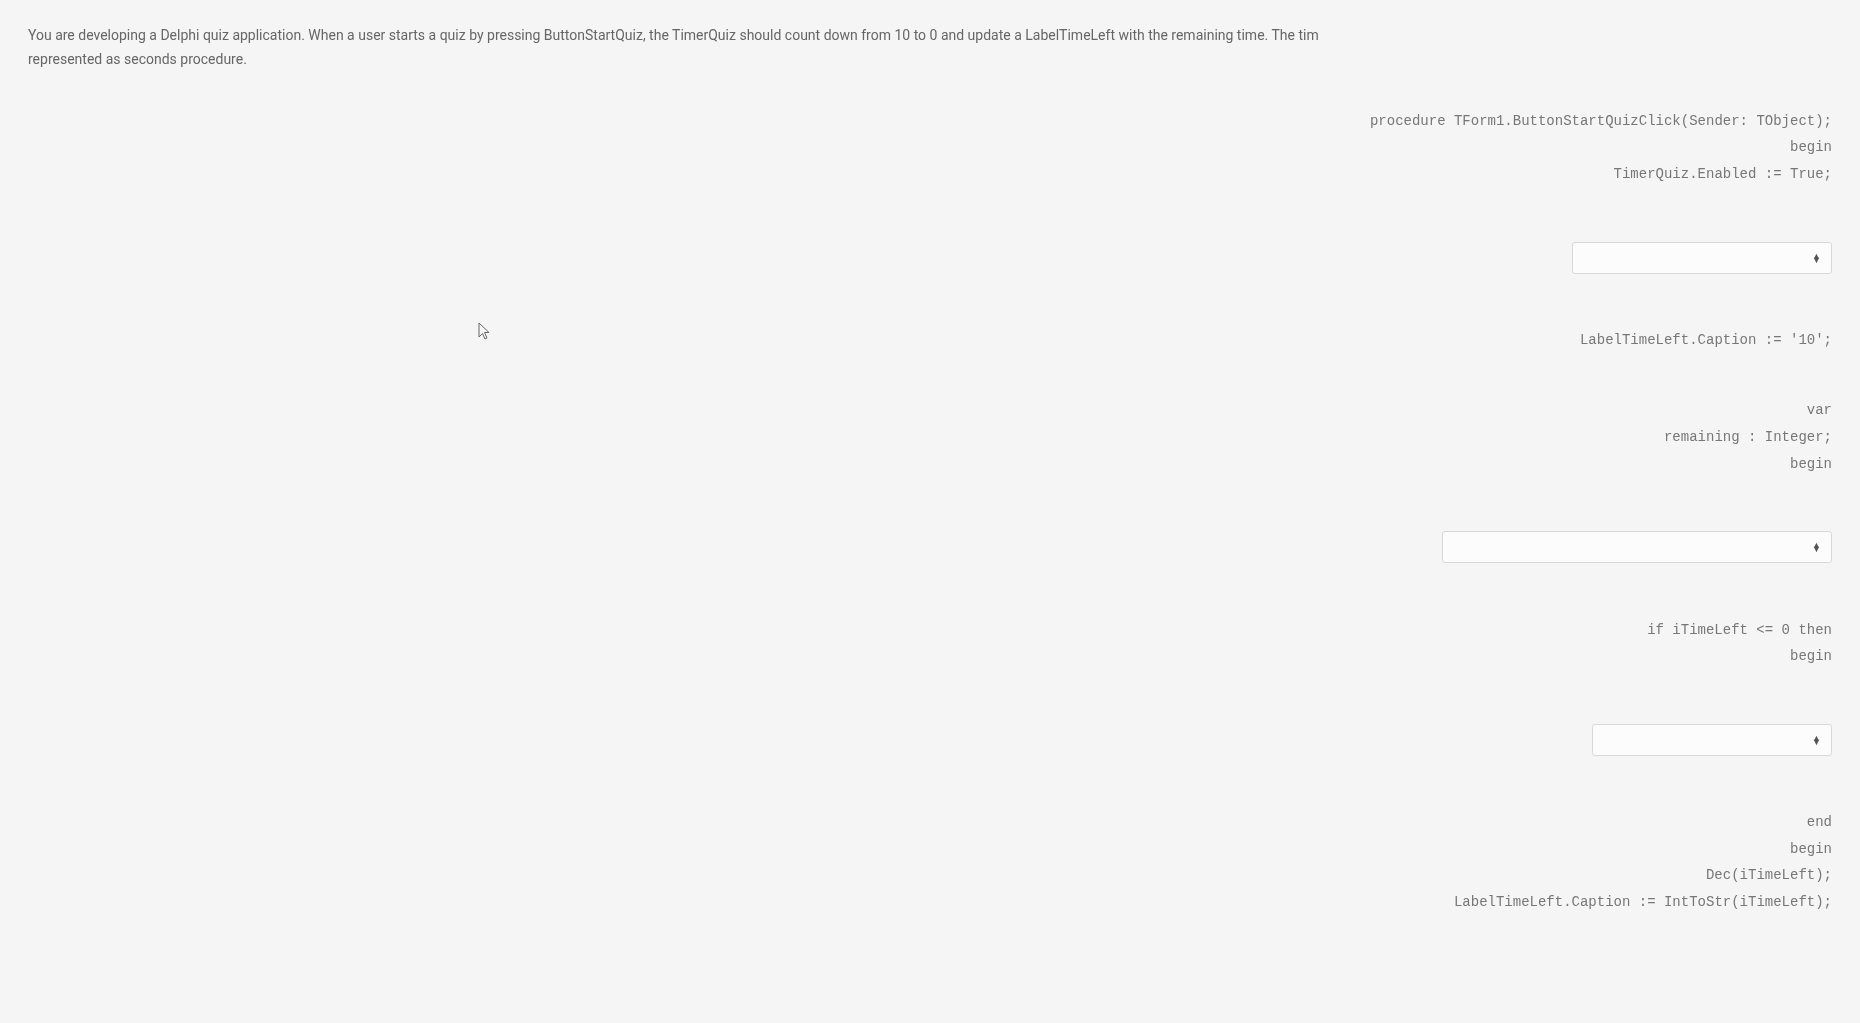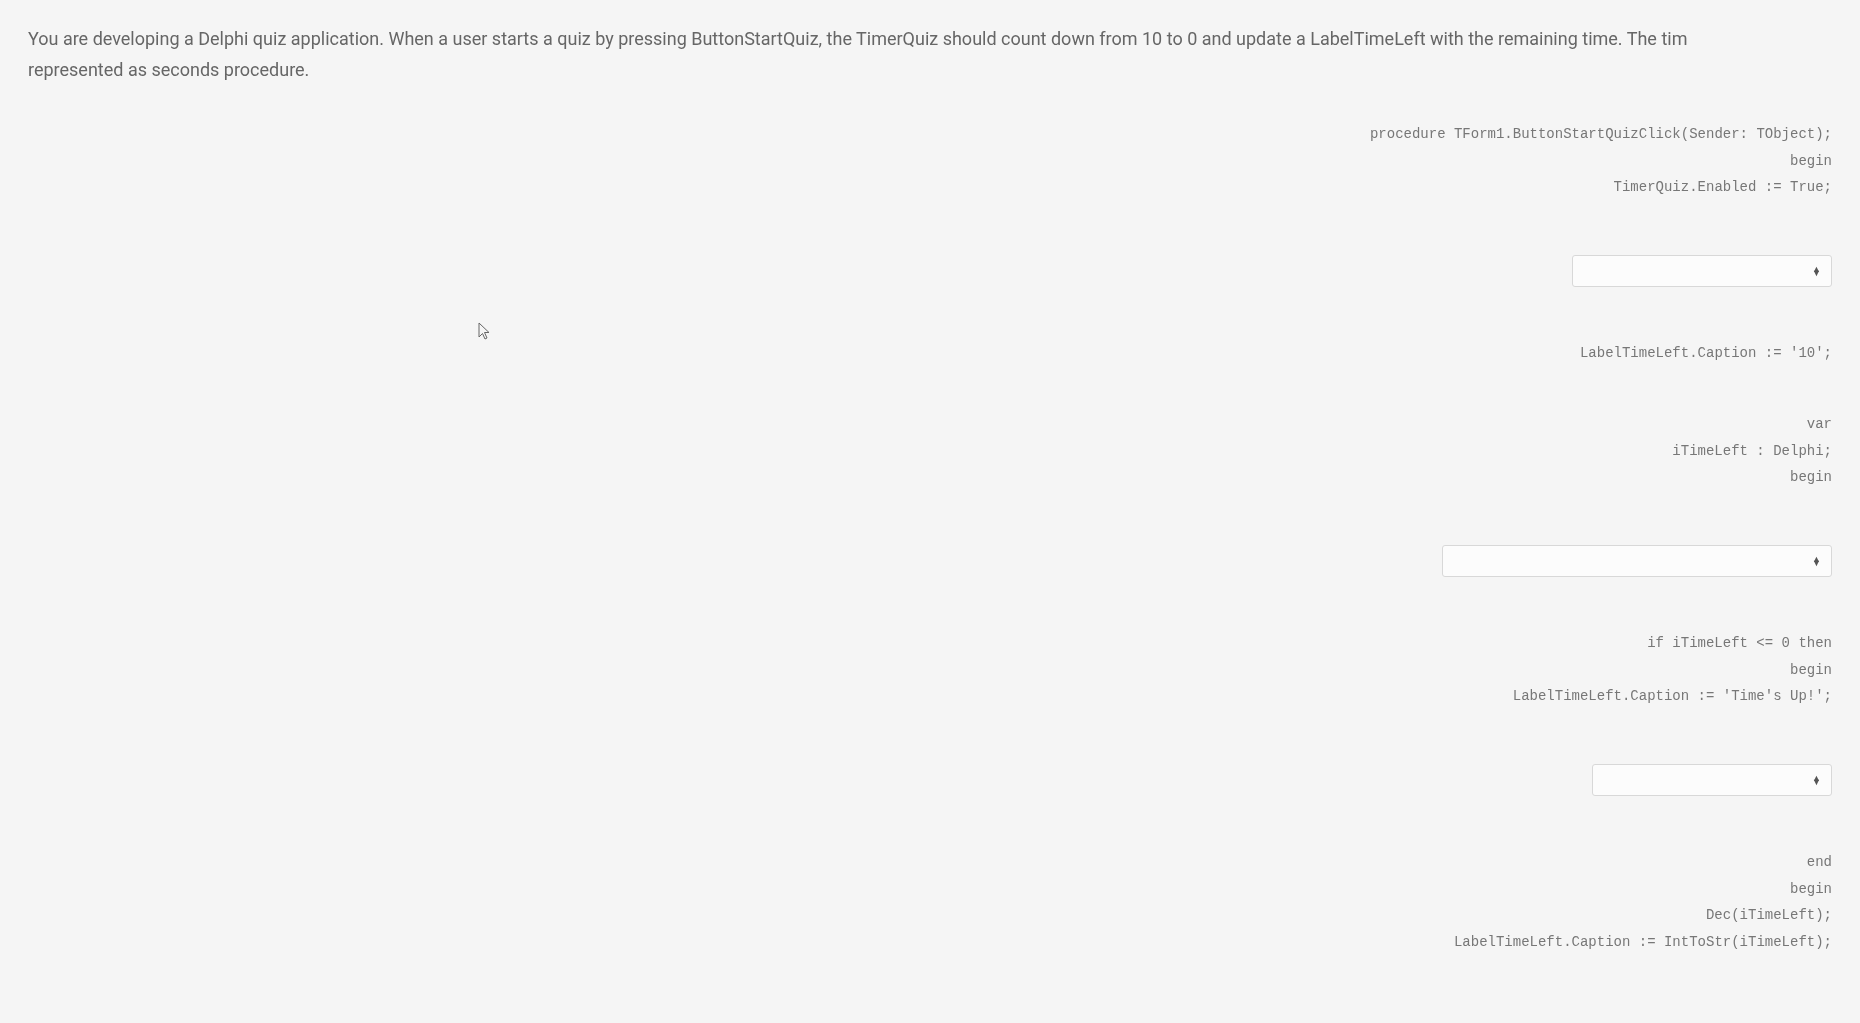--- a/index.html
+++ b/index.html
@@ -9,21 +9,21 @@
     }
     body {
       background: #f5f5f5;
       font-family: -apple-system, BlinkMacSystemFont, "Segoe UI", Roboto, Arial, sans-serif;
       color: #555;
       padding: 24px 28px;
       width: 1860px;
       min-height: 1023px;
     }
     .question-text {
-      font-size: 18px;
+      font-size: 14px;
       line-height: 1.7;
       color: #666;
       margin-bottom: 36px;
       font-weight: 400;
     }
     .code-area {
       font-family: "Courier New", Courier, monospace;
       font-size: 14px;
       color: #777;
       line-height: 1.9;
@@ -96,37 +96,36 @@
         </span>
       </span>
     </span>
   </div>
 
   <div class="code-line indent-1">LabelTimeLeft.Caption := '10';</div>
 
   <div class="spacer-lg"></div>
 
   <div class="code-line indent-1">var</div>
-  <div class="code-line indent-2">iTimeLeft : Delphi;</div>
+  <div class="code-line indent-2">remaining : Integer;</div>
   <div class="code-line indent-1">begin</div>
 
   <div class="code-line indent-2">
     <span class="dropdown-wrapper">
       <span class="dropdown" style="width:390px;">
         <span></span>
         <span class="dropdown-arrows">
           <span>▲</span><span>▼</span>
         </span>
       </span>
     </span>
   </div>
 
   <div class="code-line indent-2">if iTimeLeft &lt;= 0 then</div>
   <div class="code-line indent-2">begin</div>
-  <div class="code-line indent-3">LabelTimeLeft.Caption := 'Time's Up!';</div>
 
   <div class="code-line indent-3">
     <span class="dropdown-wrapper">
       <span class="dropdown" style="width:240px;">
         <span></span>
         <span class="dropdown-arrows">
           <span>▲</span><span>▼</span>
         </span>
       </span>
     </span>

